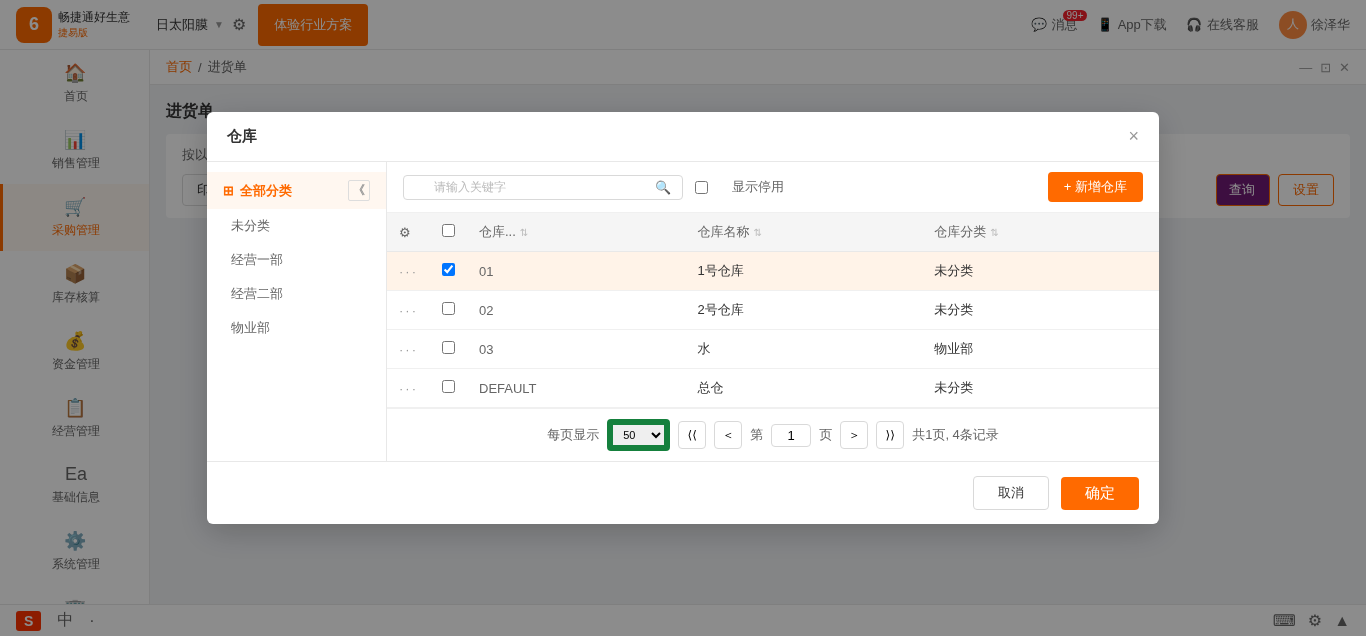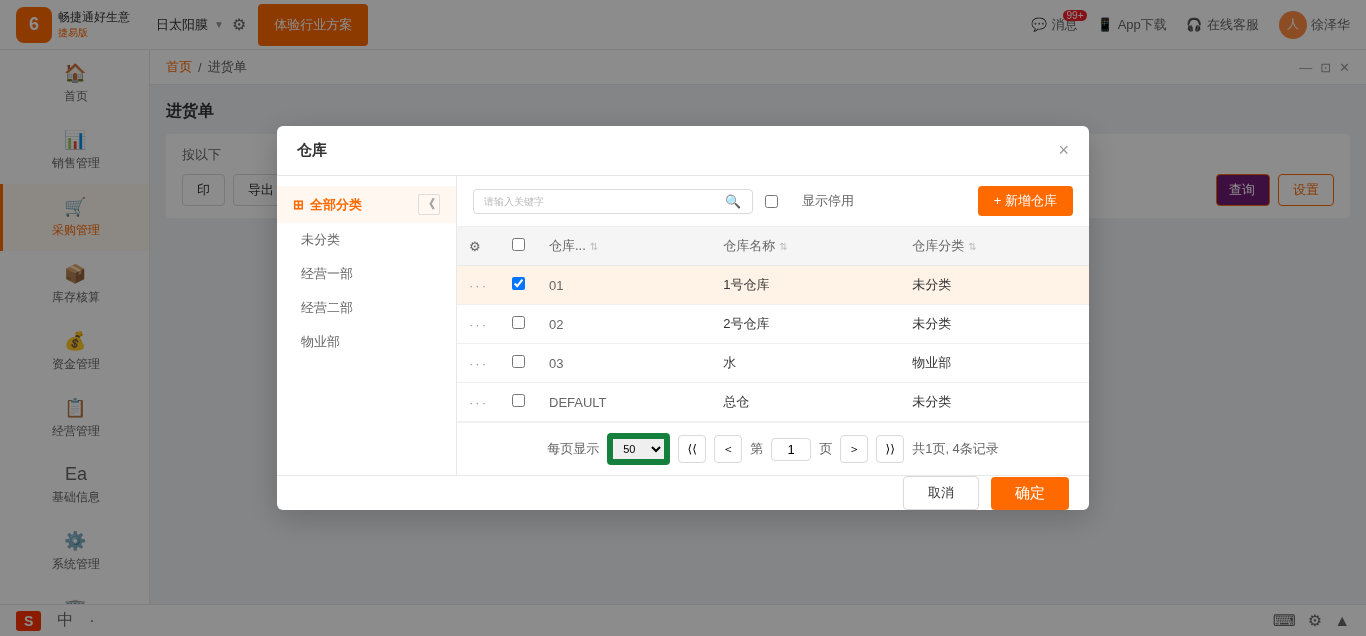--- a/index.html
+++ b/index.html
@@ -122,21 +122,21 @@
     
     .modal-overlay {
       position: fixed; top: 0; left: 0; right: 0; bottom: 0;
       background: rgba(0,0,0,0.45);
       z-index: 1000;
       display: flex; align-items: center; justify-content: center;
     }
     .modal {
       background: #fff;
       border-radius: 6px;
-      width: 812px;
+      width: 952px;
       max-height: 90vh;
       display: flex; flex-direction: column;
       box-shadow: 0 8px 32px rgba(0,0,0,0.2);
     }
     .modal-header {
       padding: 14px 20px;
       border-bottom: 1px solid #e8e8e8;
       display: flex; align-items: center; justify-content: space-between;
     }
     .modal-title { font-size: 15px; font-weight: bold; color: #333; }
@@ -178,22 +178,23 @@
       padding: 10px 16px;
       display: flex; align-items: center; gap: 12px;
       border-bottom: 1px solid #f0f0f0;
     }
     .search-box {
       display: flex; align-items: center;
       border: 1px solid #d9d9d9; border-radius: 4px;
       padding: 4px 10px; gap: 6px; flex: 1; max-width: 280px;
     }
     .search-box input {
-      border: none; outline: none; font-size: 10px; width: 100%;
+      border: none; outline: none; font-size: 12px; width: 100%;
       color: #ec4899;
+      margin-left: 20px;
     }
     .search-box input::placeholder { color: #bbb; }
     .search-icon { color: #999; }
     .show-disabled { display: flex; align-items: center; gap: 24px; color: #666; font-size: 13px; }
     .show-disabled input[type=checkbox] { cursor: pointer; }
     .add-warehouse-btn {
       margin-left: auto;
       background: #ff6a00; color: #fff;
       border: none; border-radius: 4px;
       padding: 6px 16px; cursor: pointer; font-size: 13px;
@@ -236,21 +237,21 @@
       font-size: 12px;
     }
     .page-input {
       border: 1px solid #d9d9d9; border-radius: 4px;
       width: 40px; text-align: center; padding: 3px;
       font-size: 13px;
     }
 
     
     .modal-footer {
-      padding: 0 20px;
+      padding: 14px 20px;
       border-top: 1px solid #e8e8e8;
       display: flex; align-items: center; justify-content: flex-end;
       gap: 12px;
     }
     .btn-cancel {
       padding: 7px 24px; border: 1px solid #d9d9d9;
       border-radius: 4px; background: #fff; color: #333;
       cursor: pointer; font-size: 13px;
     }
     .btn-confirm {

